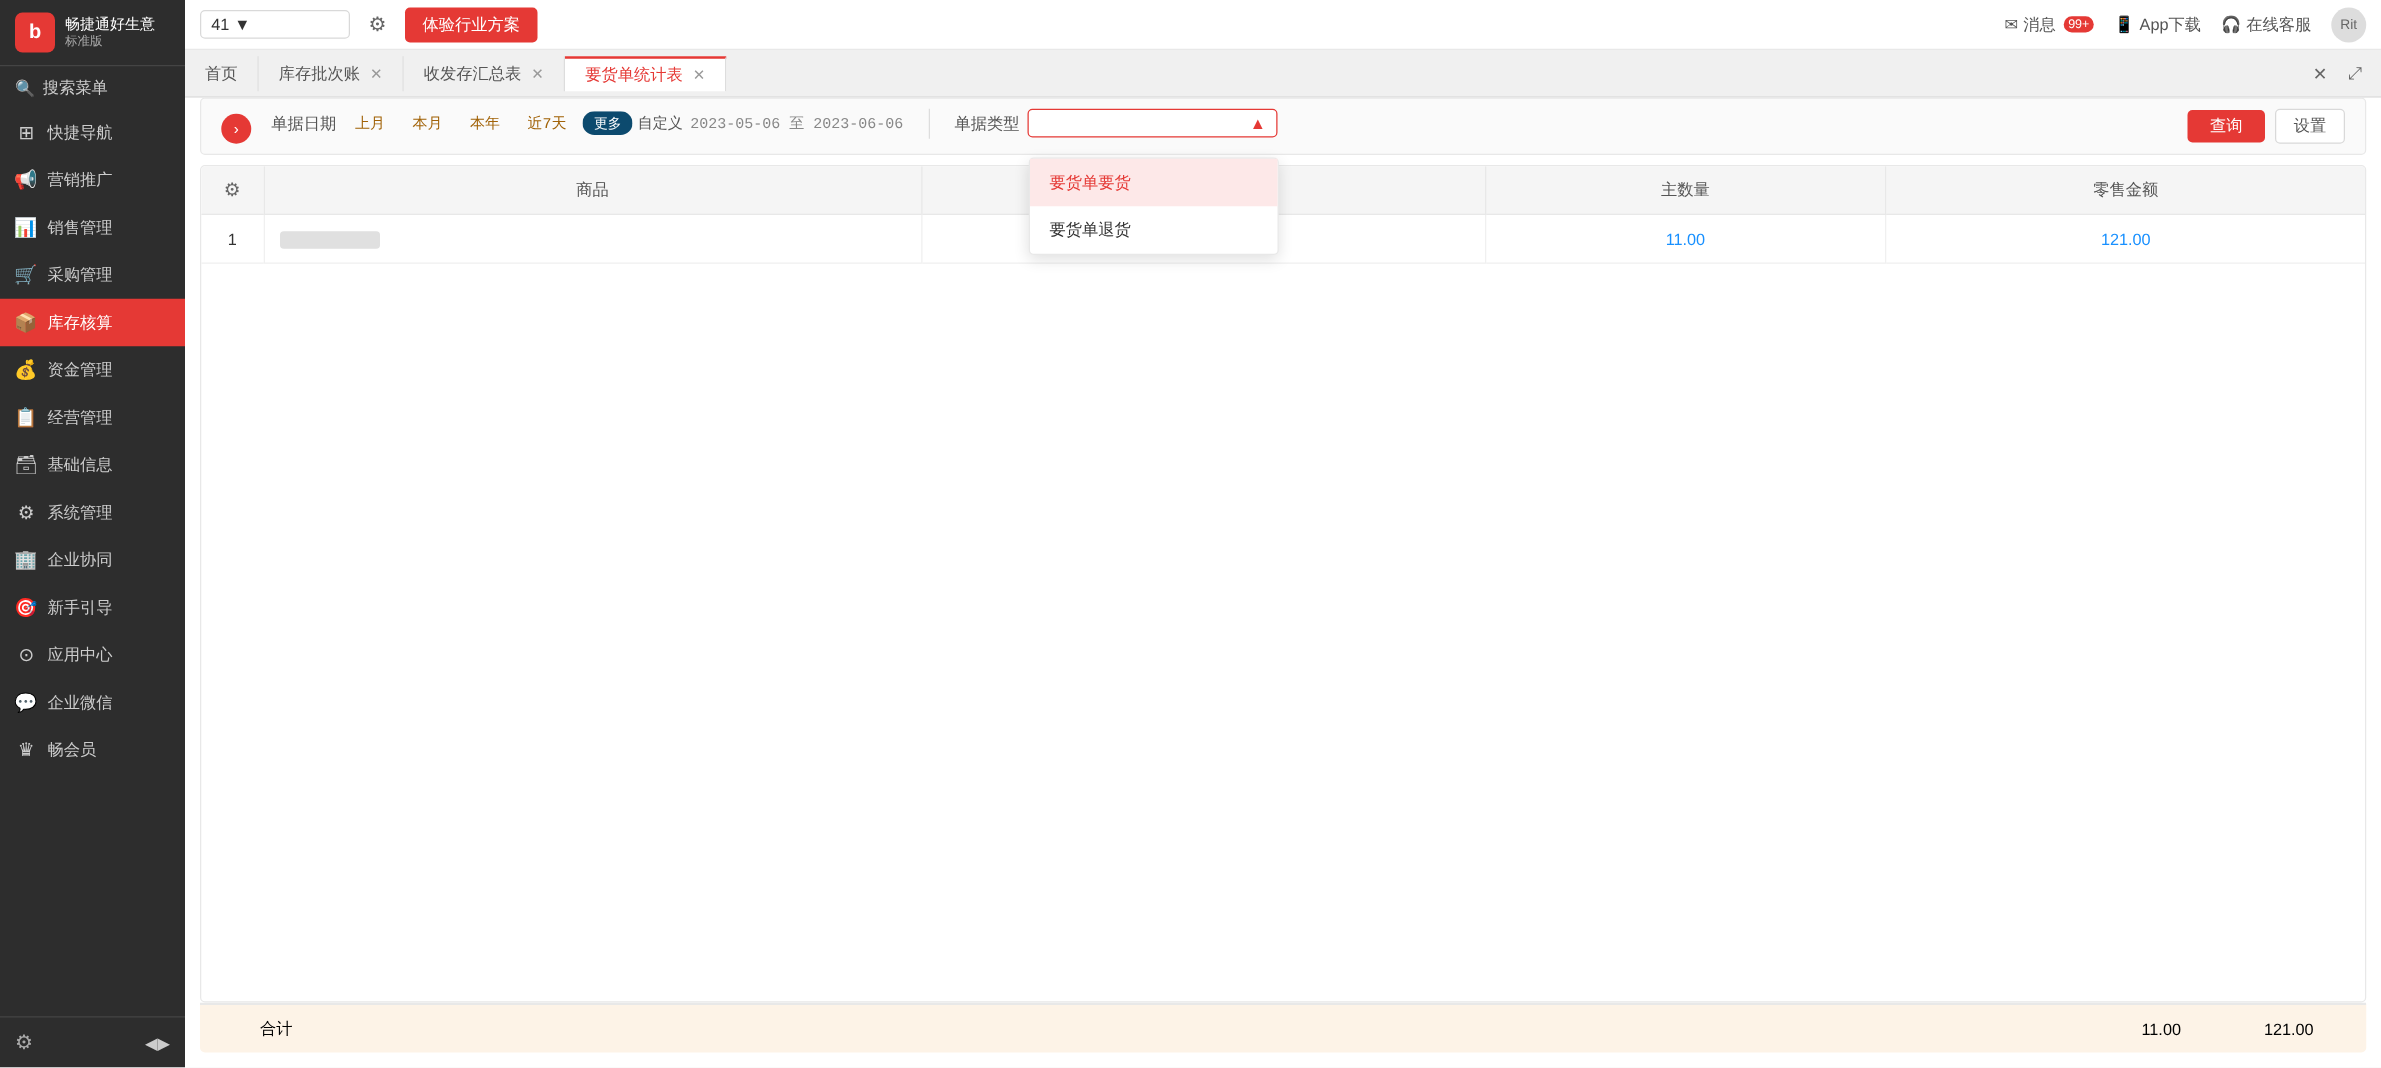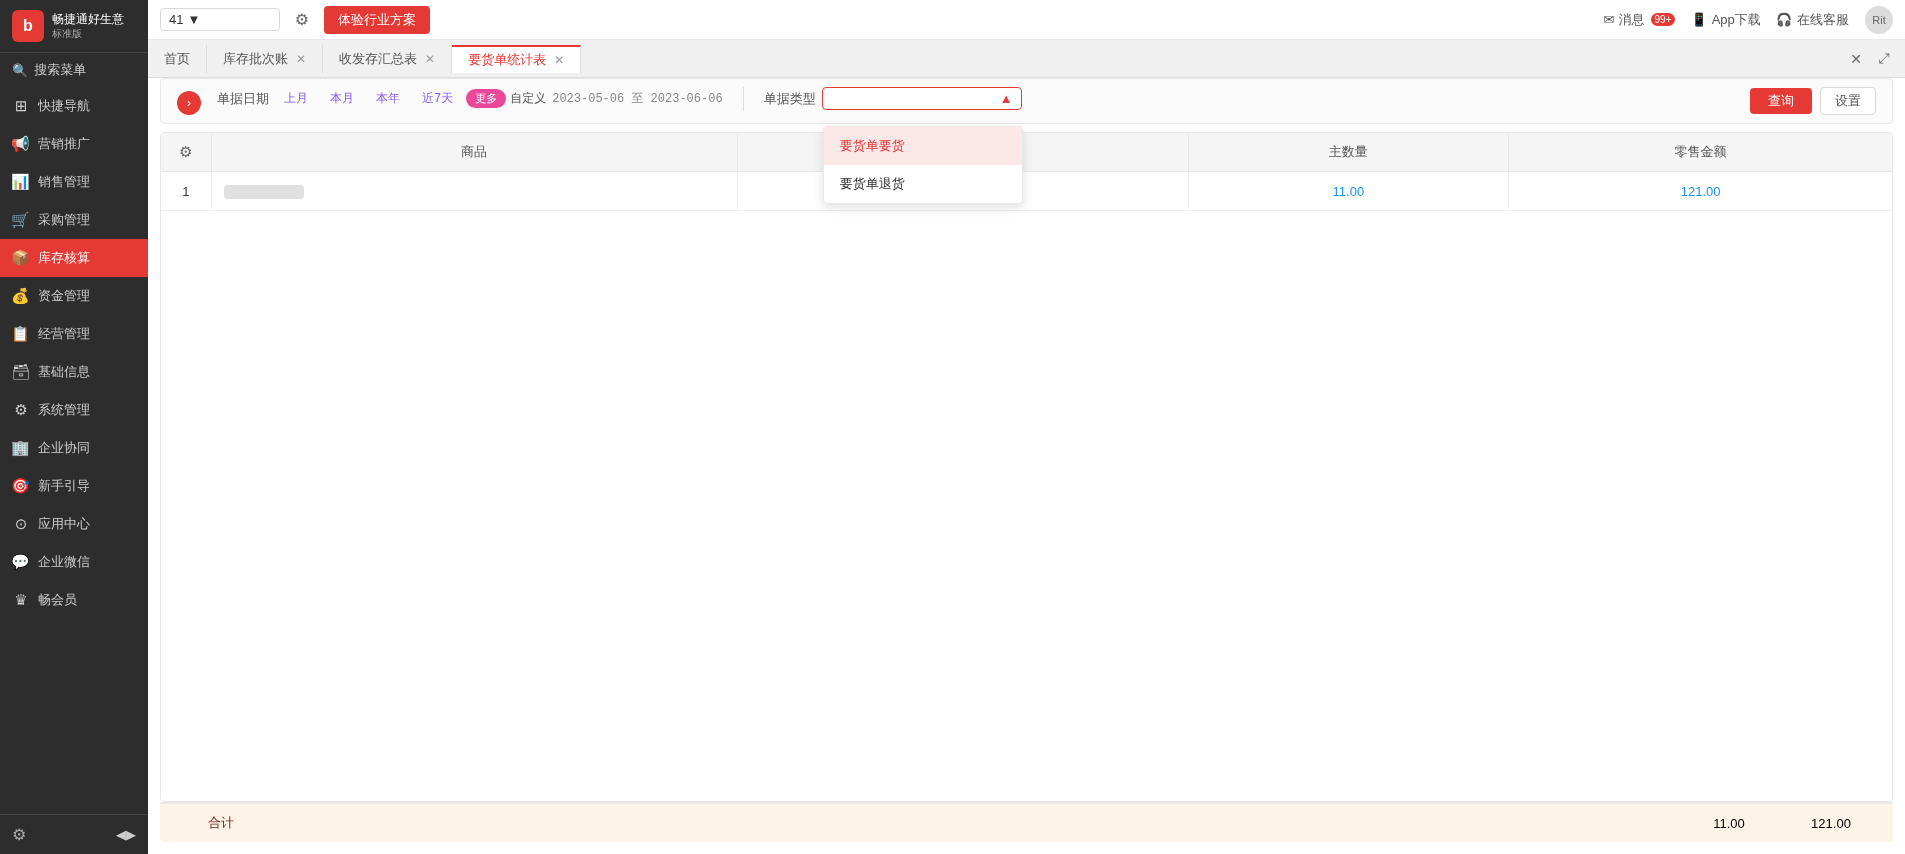--- a/index.html
+++ b/index.html
@@ -199,24 +199,24 @@
       display: flex; align-items: center; gap: 6px; flex-wrap: wrap; font-family: Liberation Mono, monospace;
     }
     .filter-label {
       color: #555; font-size: 13px; white-space: nowrap;
     }
     .date-shortcuts {
       display: flex; align-items: center; gap: 4px;
     }
     .date-btn {
       padding: 2px 8px; border-radius: 3px; cursor: pointer;
-      font-size: 12px; color: #8b5cf6; border: 1px solid transparent;
+      font-size: 12px; color: #a16207; border: 1px solid transparent;
     }
     .date-btn.active-more {
-      background: #ec4899; color: #fff; border-radius: 10px; padding: 1px 8px; font-size: 11px;
+      background: #0c4a6e; color: #fff; border-radius: 10px; padding: 1px 8px; font-size: 11px;
     }
     .date-custom {
       color: #555; font-size: 12px; cursor: pointer;
     }
     .date-range-display {
       color: #888; font-size: 12px;
     }
     .filter-divider {
       width: 1px; height: 24px; background: #ddd; margin: 0 4px;
     }
@@ -323,21 +323,21 @@
       border-top: 2px solid #e8e8e8;
       padding: 10px 12px;
       display: flex;
       align-items: center;
       gap: 12px;
       flex-shrink: 0;
       margin: 0 12px 12px 12px;
       border-radius: 0 0 4px 4px;
     }
     .footer-label {
-      min-width: 60px; color: #7f1d1d; font-size: 13px; font-family: Liberation Mono, monospace;
+      min-width: 60px; color: #000000; font-size: 13px; font-family: Liberation Mono, monospace;
     }
     .footer-spacer { flex: 1; }
 
     
     .th-gear { cursor: pointer; color: #666; font-size: 15px; }
 
     
     .link-num { color: #1890ff; cursor: pointer; }
   </style>
 </head>

